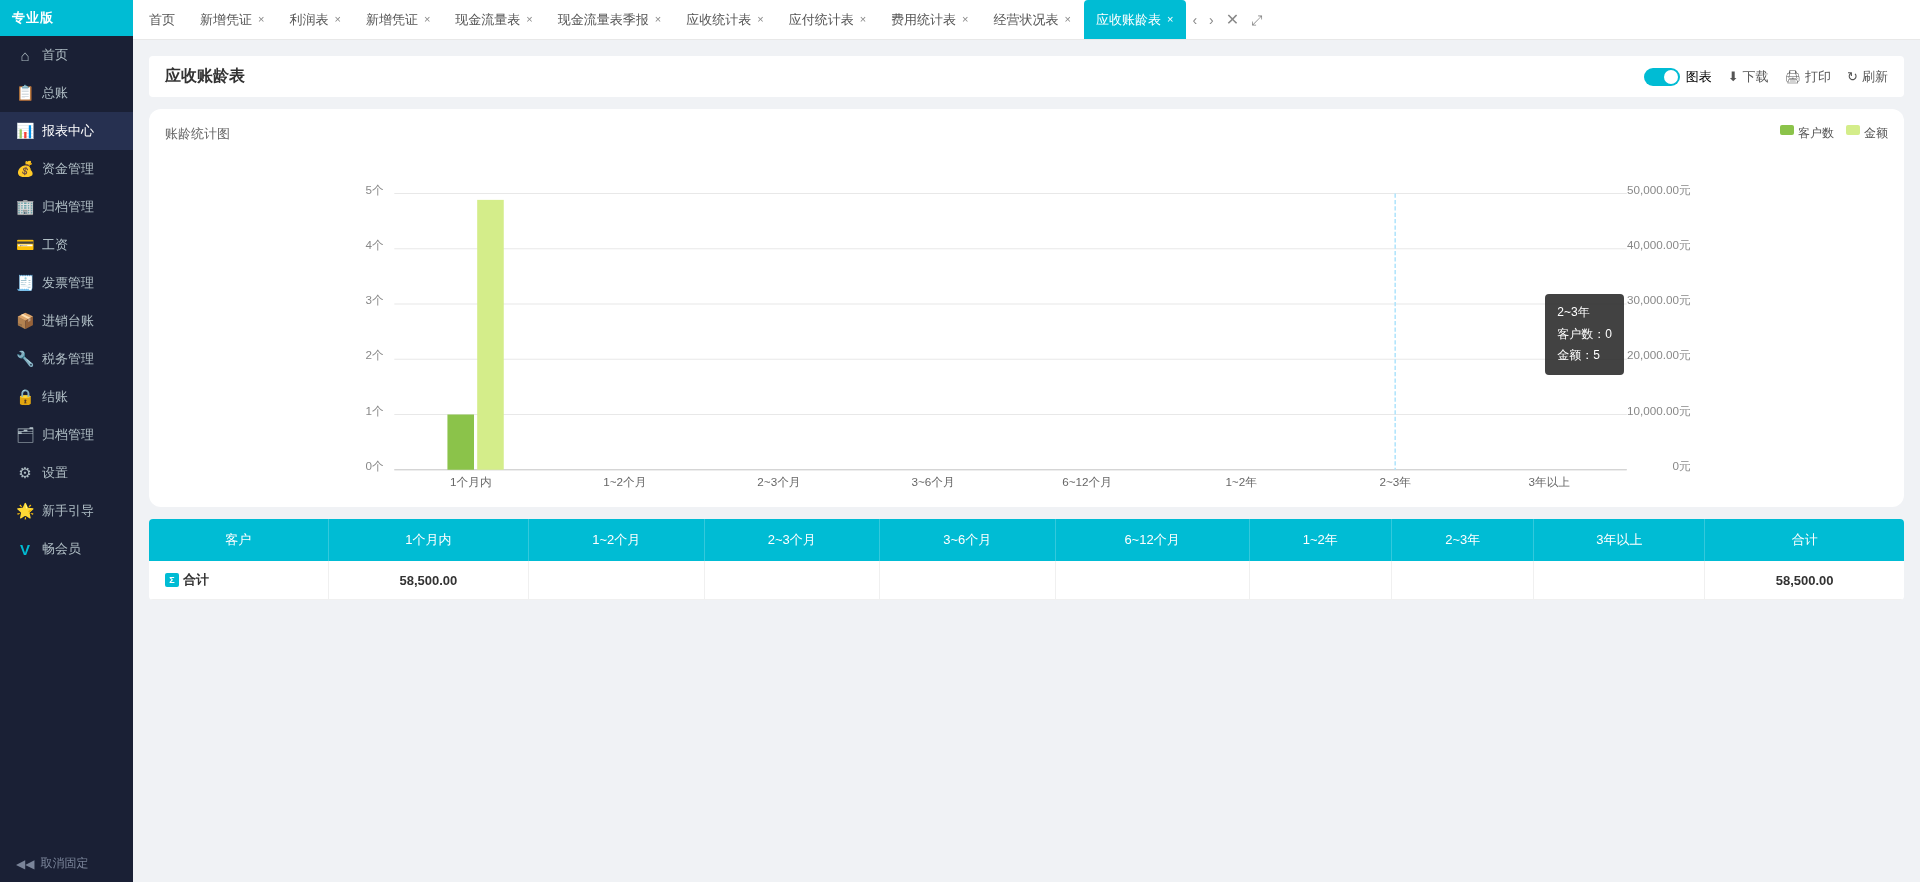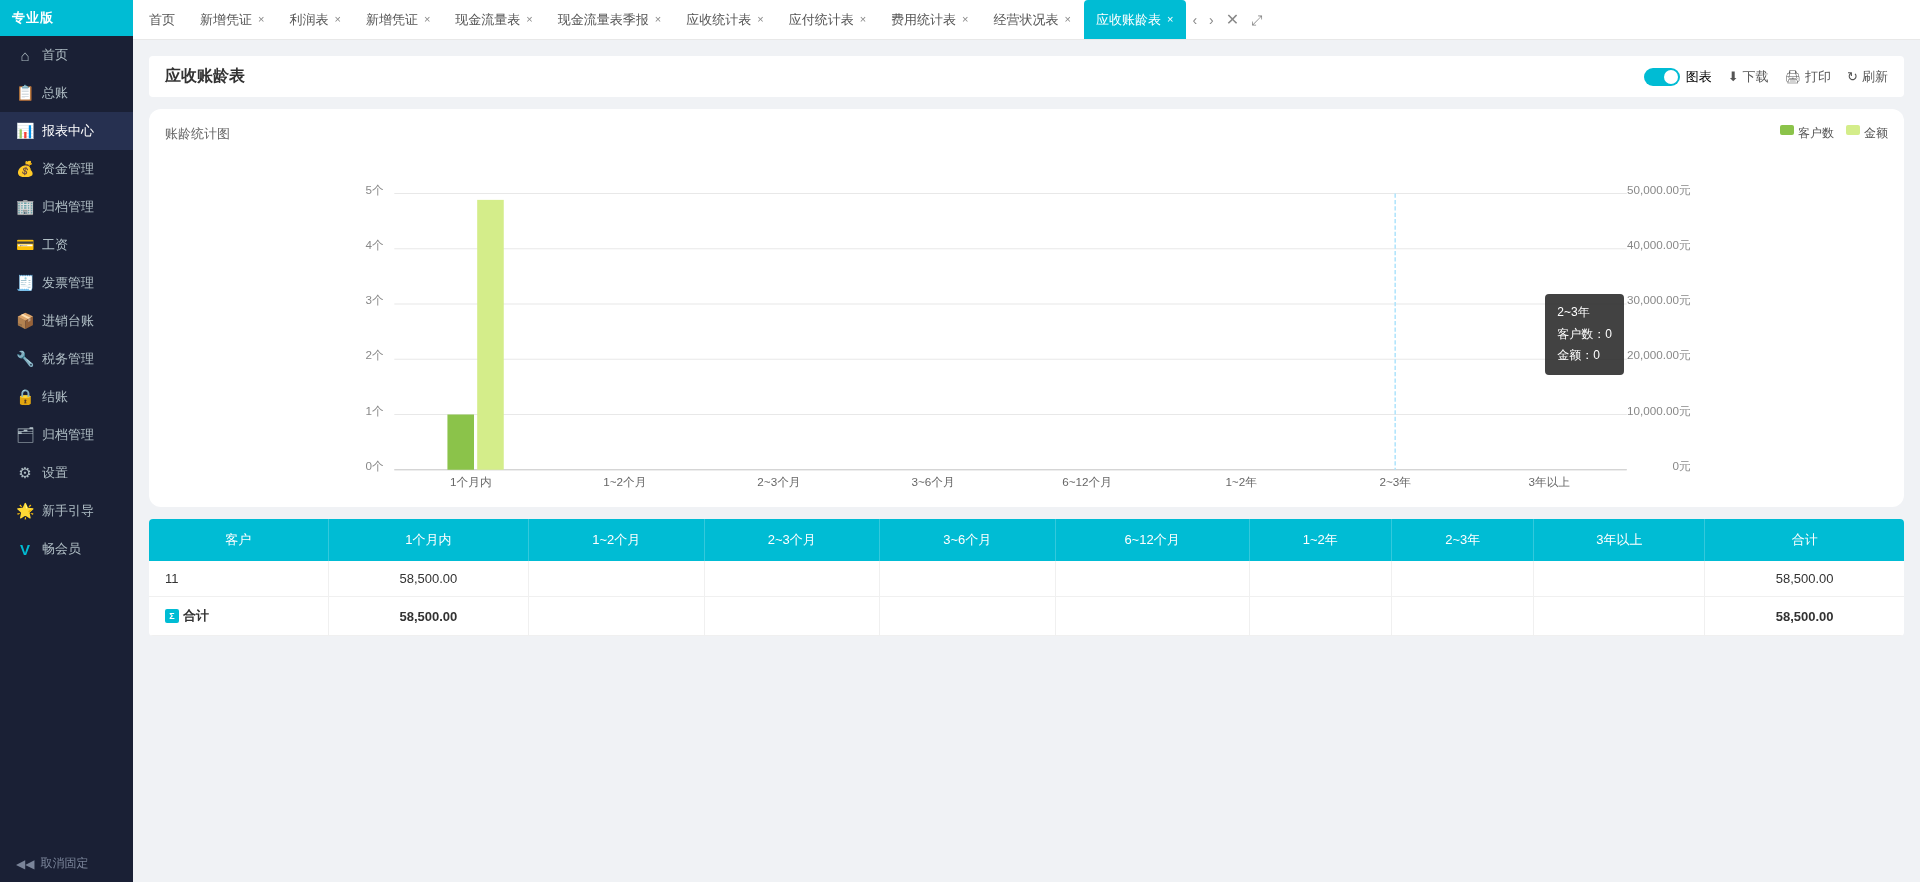--- a/index.html
+++ b/index.html
@@ -477,53 +477,41 @@
           <text x="982" y="315" font-size="11" fill="#666" text-anchor="middle">2~3年</text>
           <text x="1127" y="315" font-size="11" fill="#666" text-anchor="middle">3年以上</text>
 
           <line x1="982" y1="40" x2="982" y2="300" stroke="#b3e5fc" stroke-width="1.5" stroke-dasharray="4,2"></line>
         </svg>
       </div>
 
       <div class="chart-tooltip" style="top:185px; right:280px;">
         <div>2~3年</div>
         <div>客户数：0</div>
-        <div>金额：0</div>
+        <div>金额：5</div>
       </div>
     </div>
 
     <div class="table-container">
       <table class="data-table">
         <thead>
           <tr>
             <th>客户</th>
             <th>1个月内</th>
             <th>1~2个月</th>
             <th>2~3个月</th>
             <th>3~6个月</th>
             <th>6~12个月</th>
             <th>1~2年</th>
             <th>2~3年</th>
             <th>3年以上</th>
             <th>合计</th>
           </tr>
         </thead>
         <tbody>
-          <tr class="data-row">
-            <td>11</td>
-            <td>58,500.00</td>
-            <td></td>
-            <td></td>
-            <td></td>
-            <td></td>
-            <td></td>
-            <td></td>
-            <td></td>
-            <td>58,500.00</td>
-          </tr>
           <tr class="total-row">
             <td>
               <span class="total-label">
                 <span class="total-icon">Σ</span>
                 <span>合计</span>
               </span>
             </td>
             <td>58,500.00</td>
             <td></td>
             <td></td>

